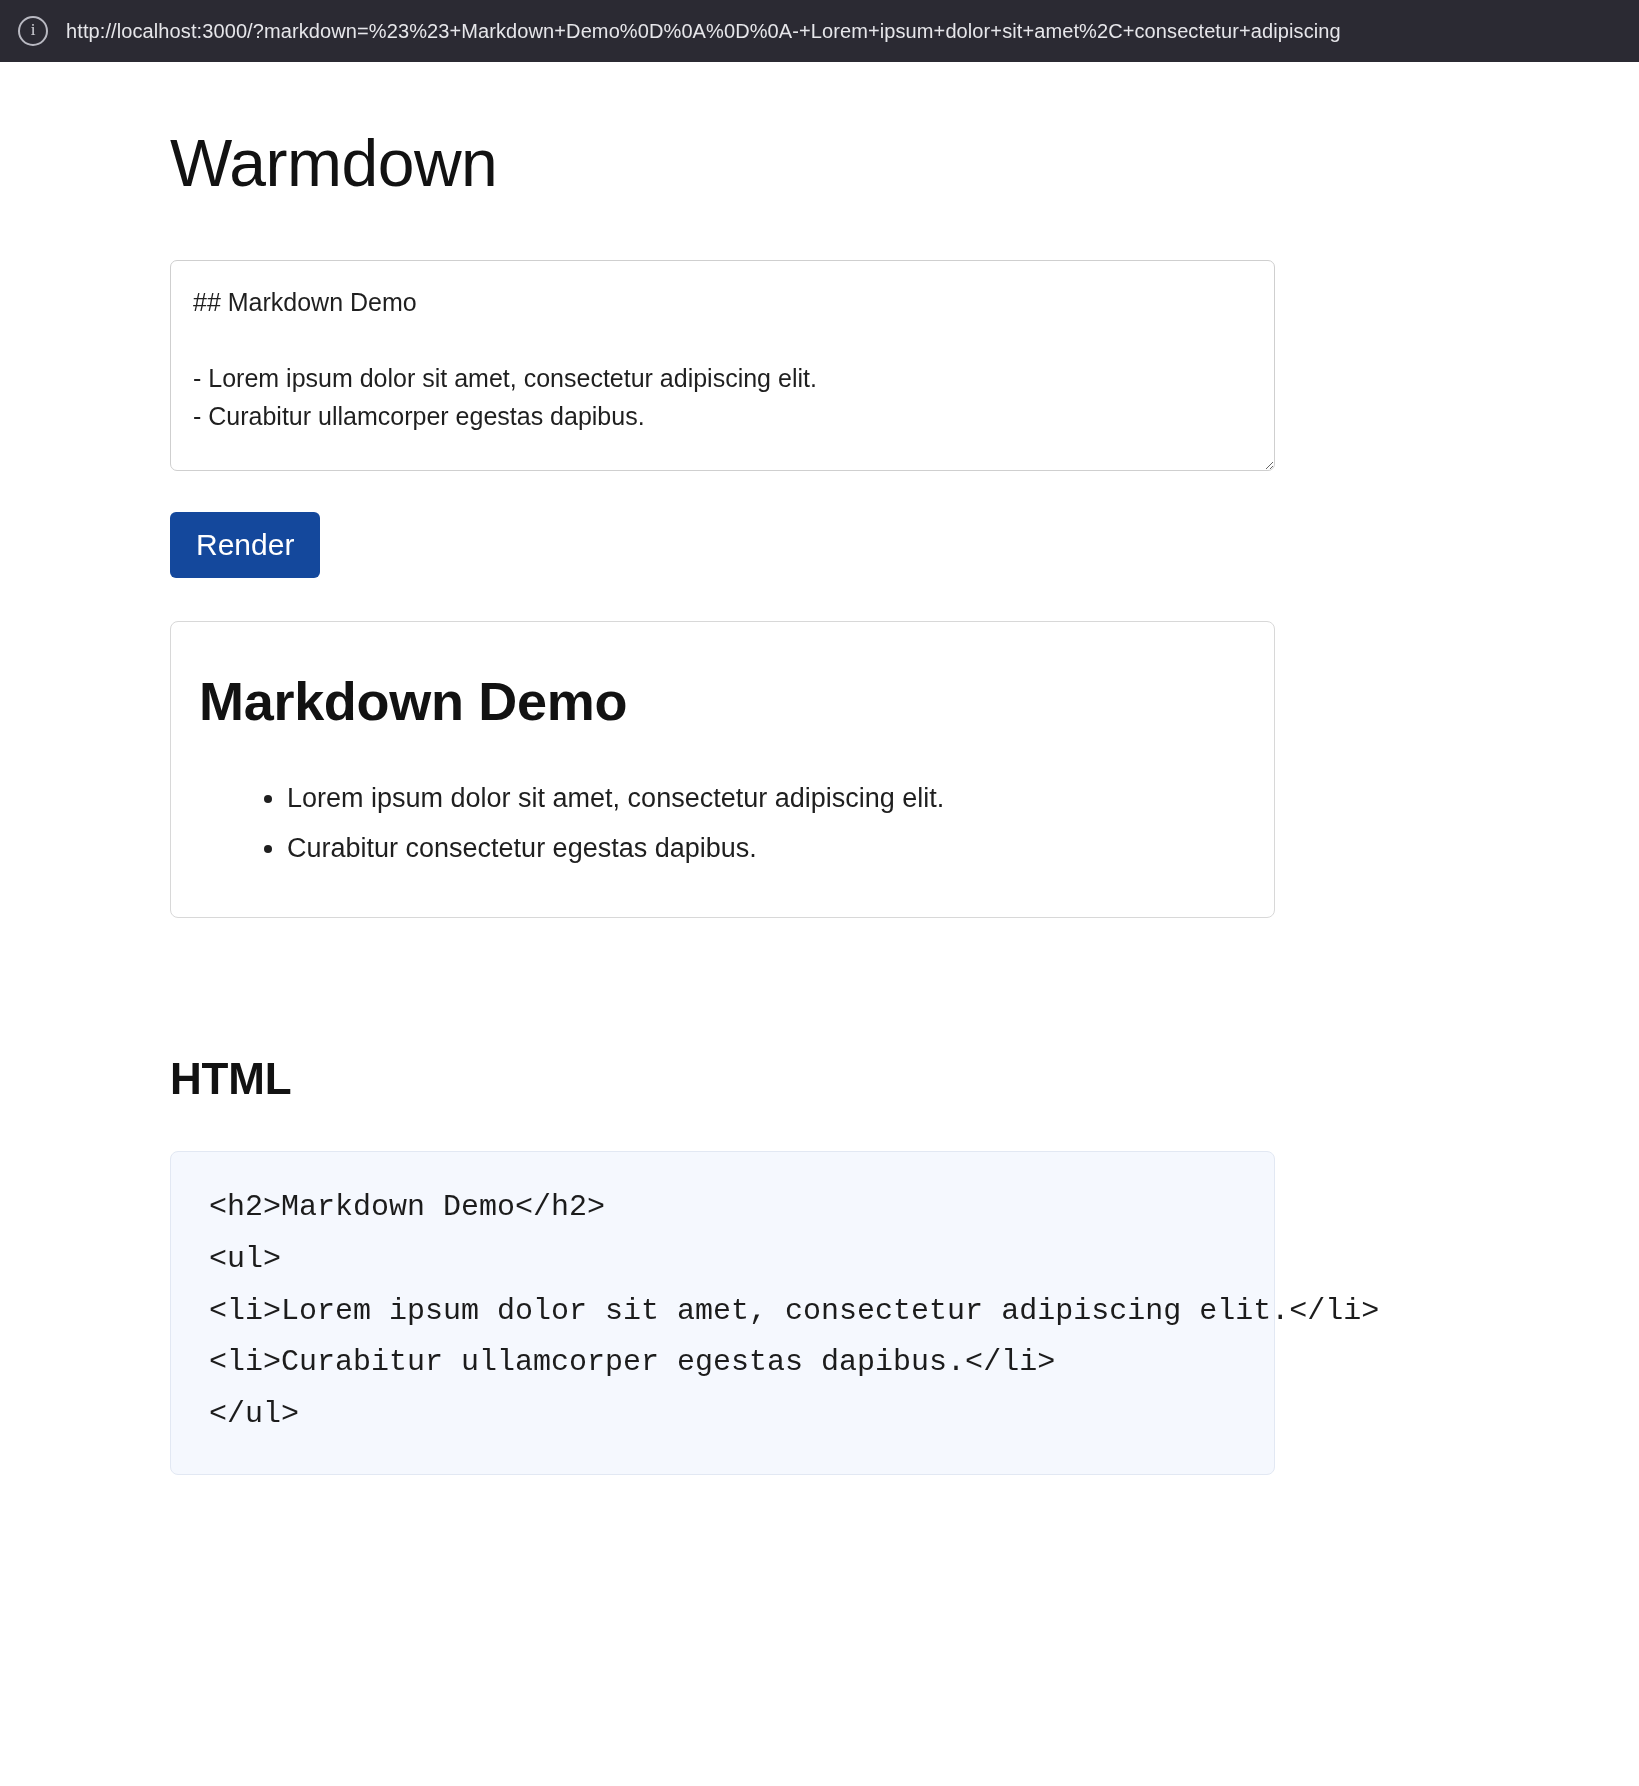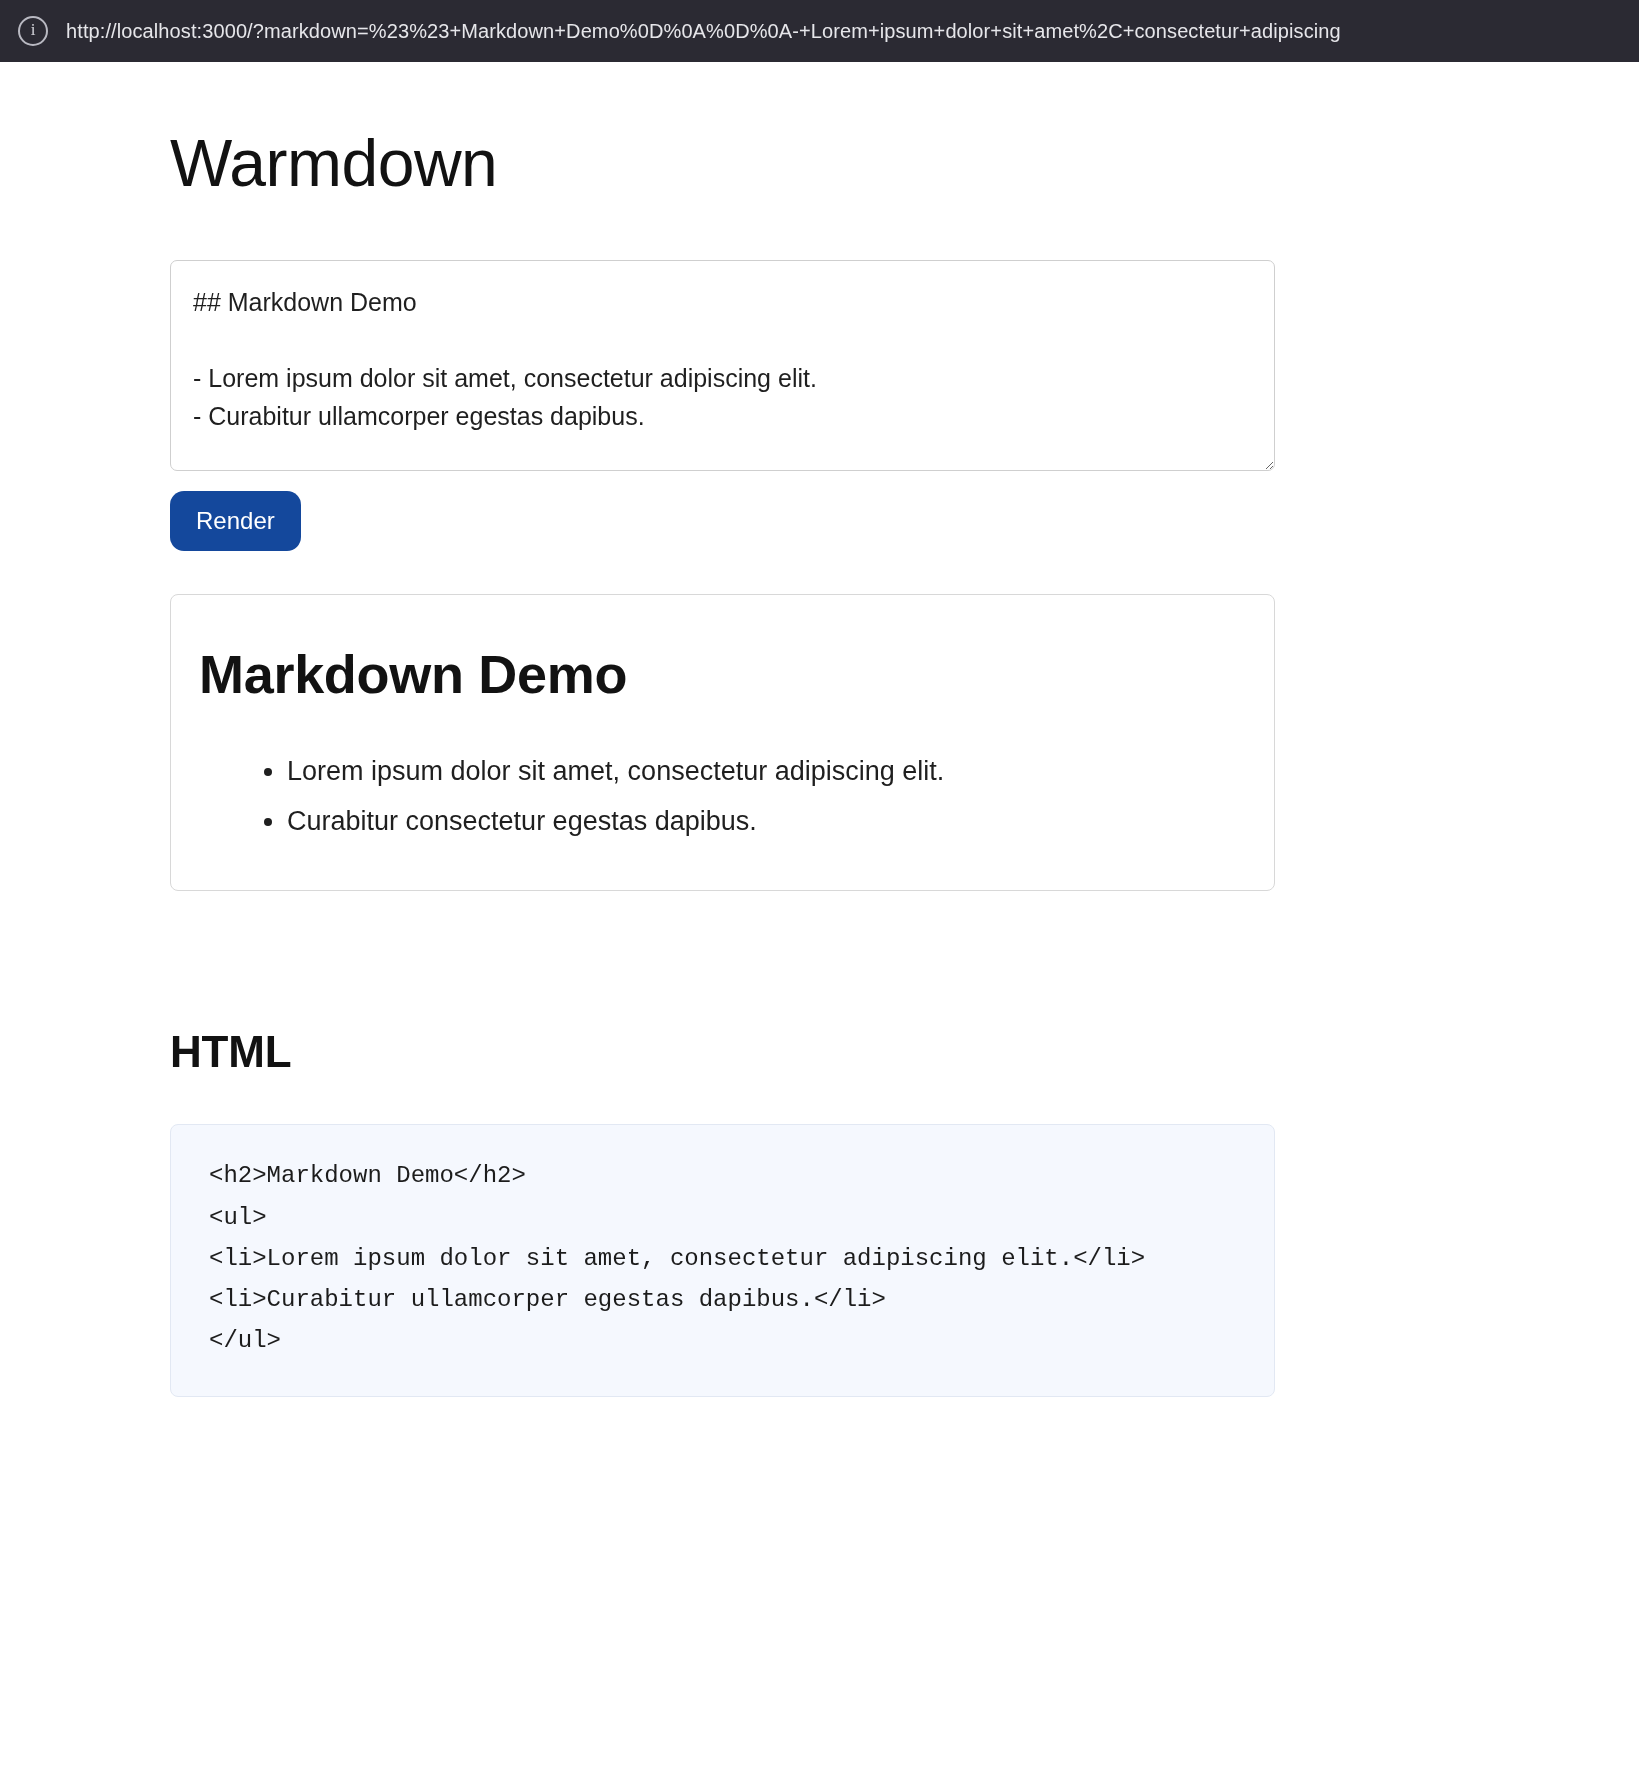--- a/index.html
+++ b/index.html
@@ -76,27 +76,27 @@
     font-family: "Liberation Sans", sans-serif;
     font-size: 25px;
     line-height: 1.52;
     color: #1f1f1f;
     resize: vertical;
     outline: none;
     background: #fff;
   }
 
   button.render-btn {
-    margin-top: 20px;
+    margin-top: 41px;
     background: #14489c;
     color: #ffffff;
     border: none;
-    border-radius: 14px;
+    border-radius: 6px;
     font-family: "Liberation Sans", sans-serif;
-    font-size: 24px;
+    font-size: 30px;
     padding: 16px 26px;
     cursor: pointer;
   }
 
   h2.section-title {
     font-size: 44px;
     font-weight: 700;
     margin: 136px 0 0 0;
     color: #121212;
     letter-spacing: -0.2px;
@@ -135,21 +135,21 @@
     width: 1105px;
     box-sizing: border-box;
     background: #f5f8fe;
     border: 1px solid #e2e8f3;
     border-radius: 8px;
     padding: 30px 38px 34px 38px;
   }
   pre.html-code {
     margin: 0;
     font-family: "Liberation Mono", monospace;
-    font-size: 24px;
+    font-size: 30px;
     line-height: 1.72;
     color: #1c1c1c;
     white-space: pre;
   }
 </style>
 </head>
 <body>
 
 <div class="urlbar">
   <span class="info-icon">i</span>

